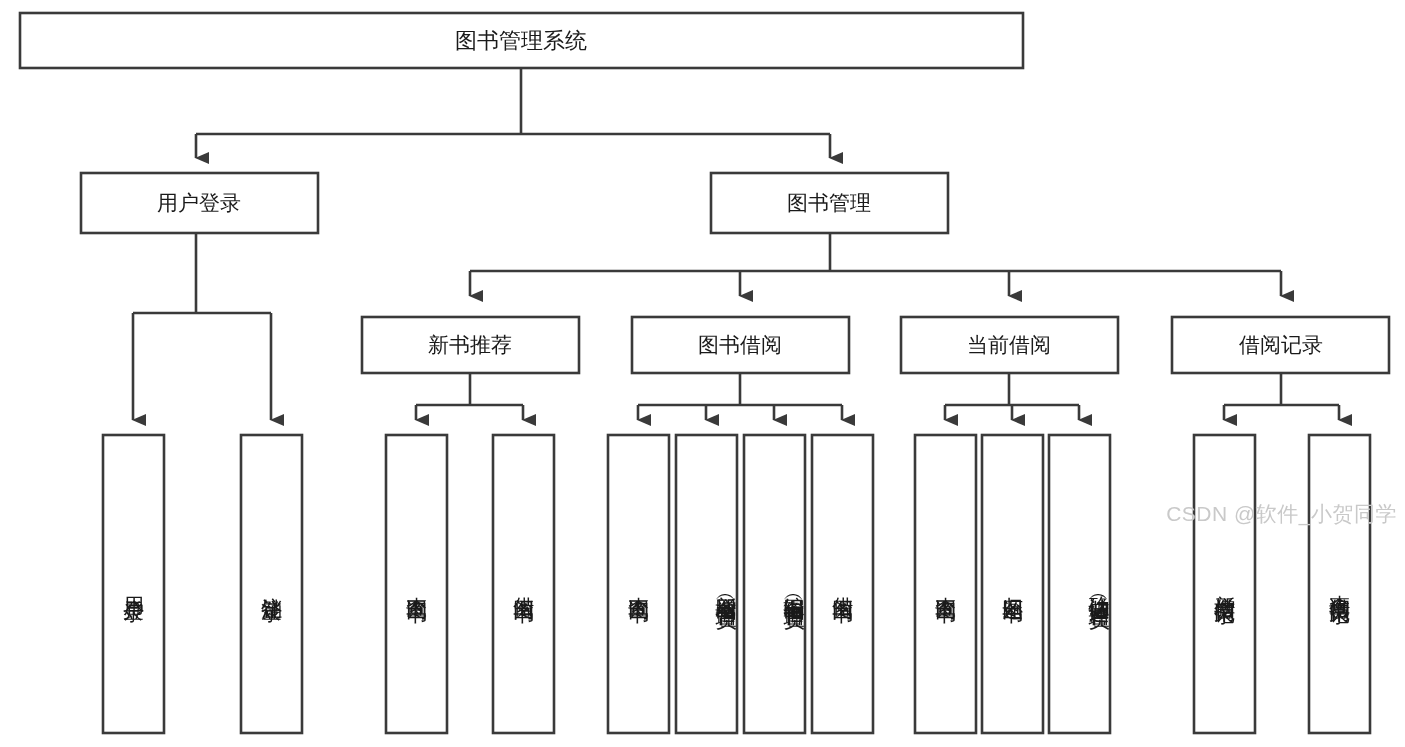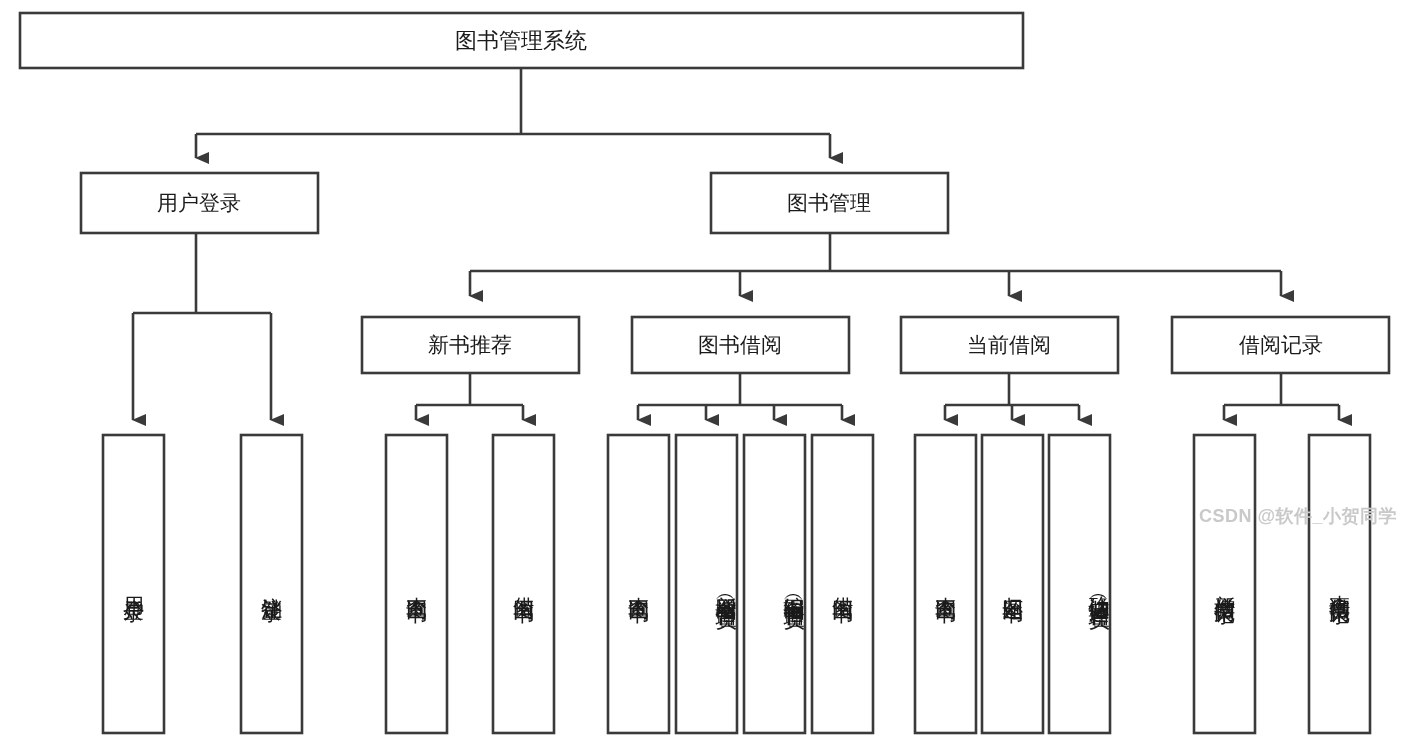--- a/index.html
+++ b/index.html
@@ -49,26 +49,25 @@
   }
   .arrow-head {
     fill: #3a3a3a;
     stroke: none;
   }
   .watermark {
     position: absolute;
     right: 8px;
     bottom: 6px;
     font-family: "Liberation Sans", "DejaVu Sans", sans-serif;
-    font-size: 18px;
+    font-size: 21px;
     color: #c9c9c9;
     letter-spacing: 0.5px;
     white-space: nowrap;
     user-select: none;
-    font-weight: bold;
   }
 </style>
 </head>
 <body>
 
 <div id="diagram-root">
 
 <svg class="diagram" viewBox="0 0 1405 747" xmlns="http://www.w3.org/2000/svg">
 
   <defs>

